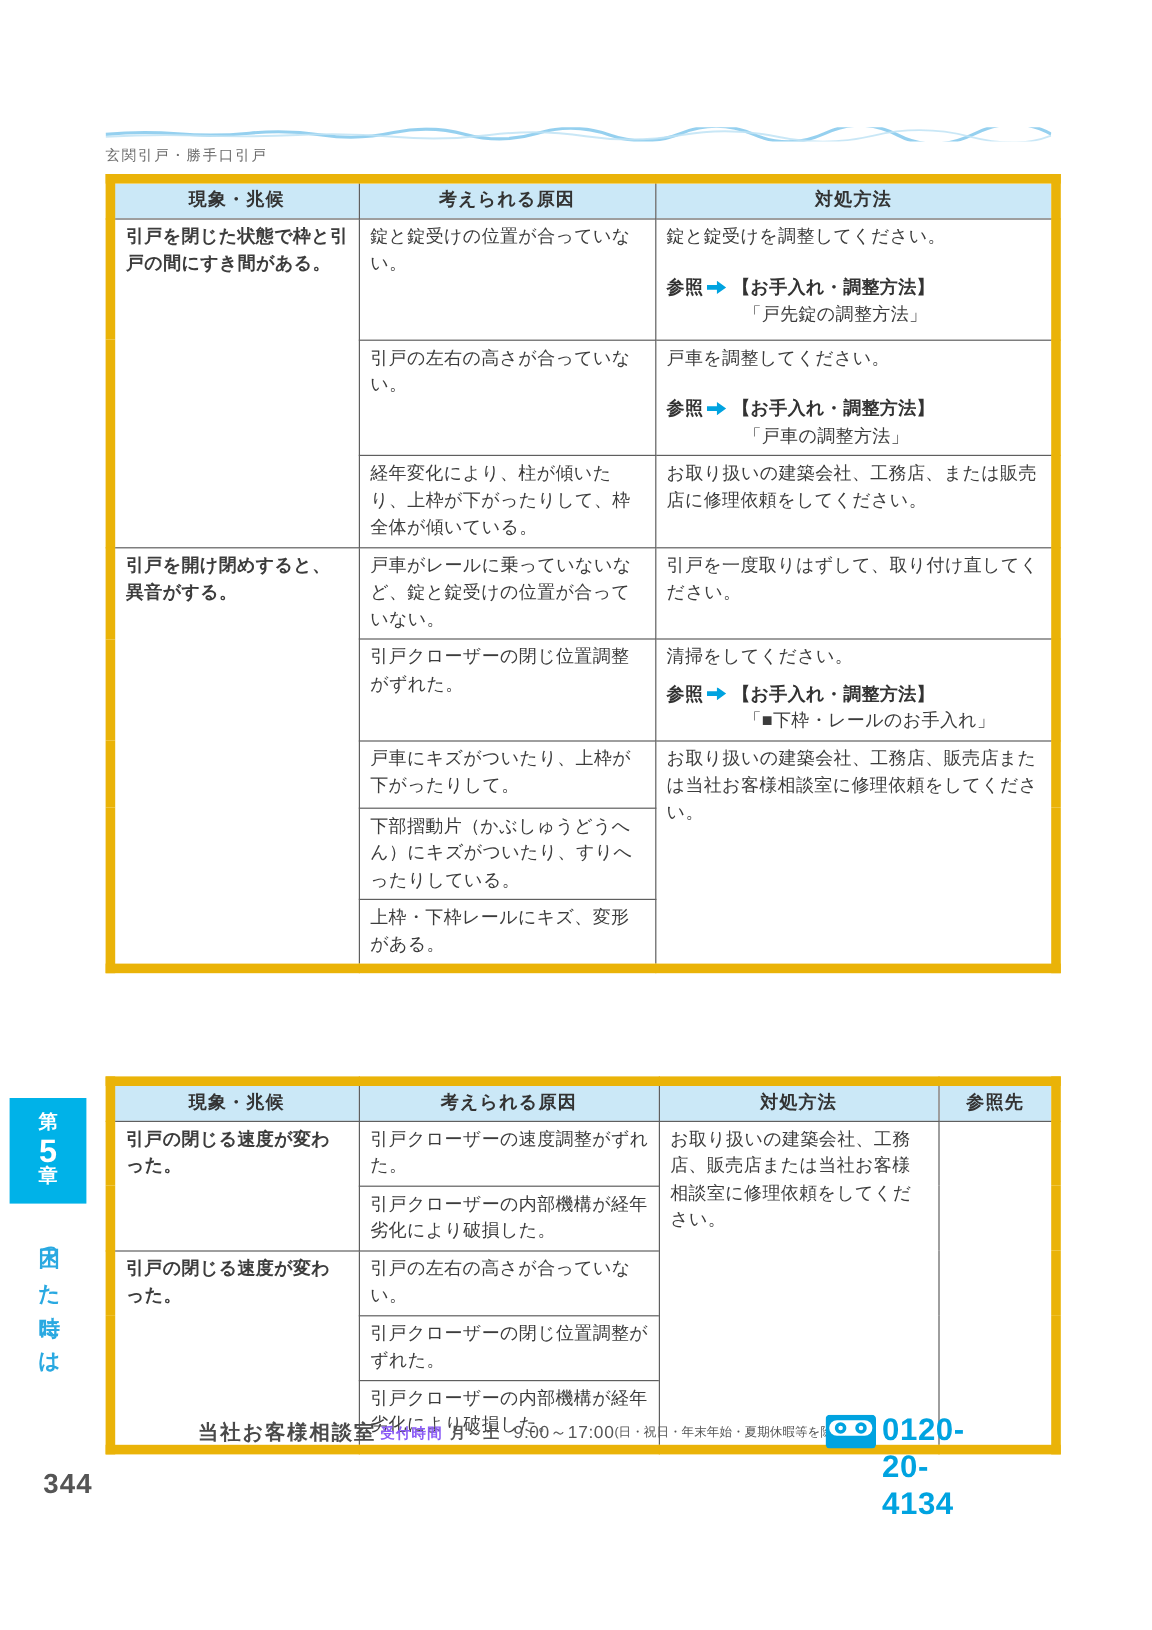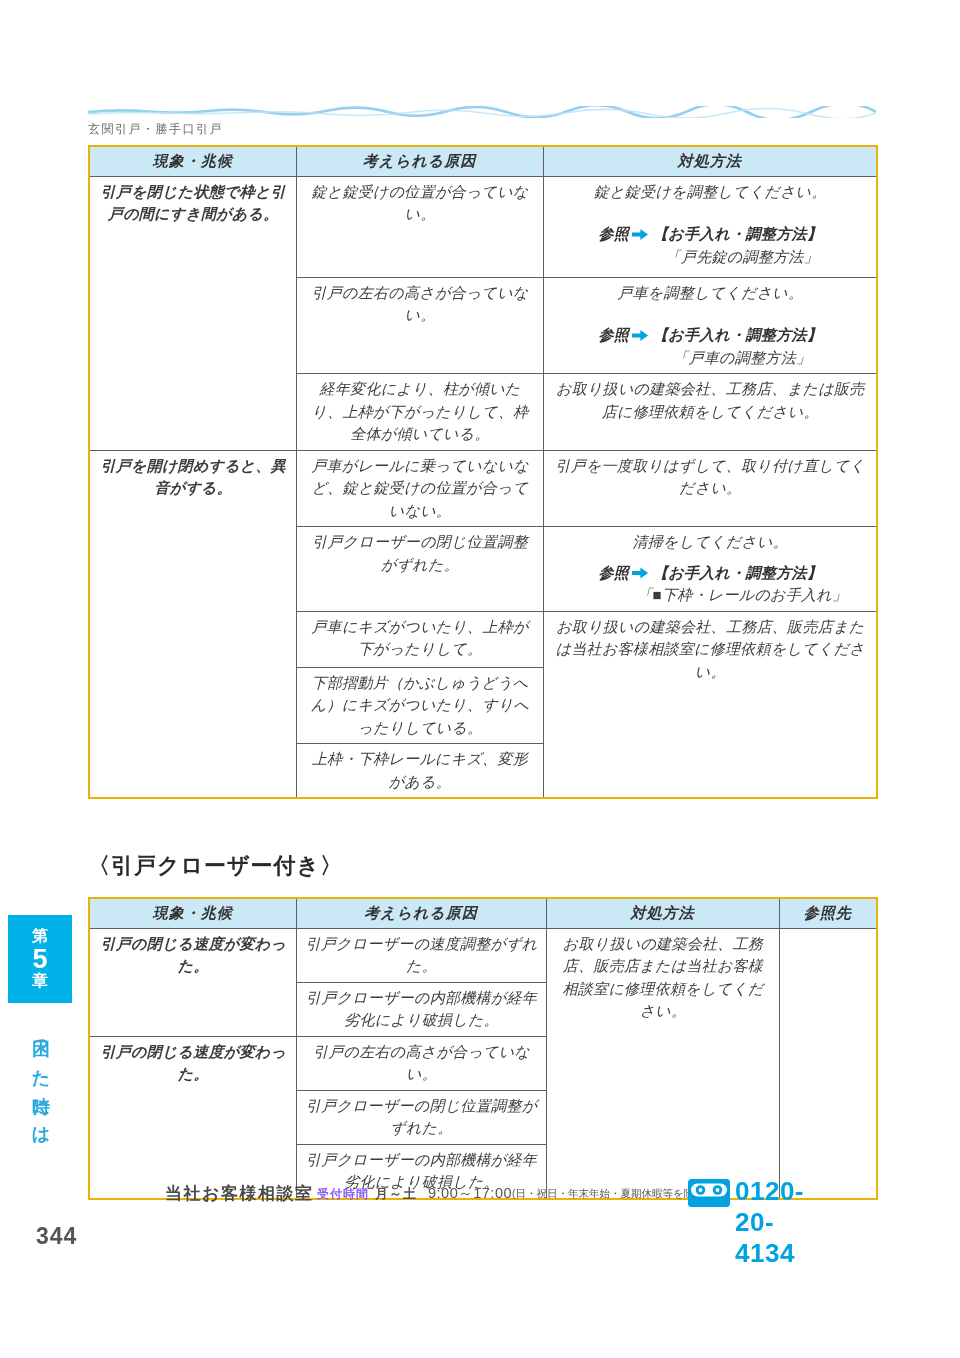--- a/index.html
+++ b/index.html
@@ -18,23 +18,22 @@
   
   table.trouble {
     position:absolute; left:88px; border-collapse:collapse; table-layout:fixed;
     width:788px; background:#fff;
   }
   table.trouble th, table.trouble td {
     border:1px solid #5f5f5f; vertical-align:top;
     font-size:15px; line-height:1.5; color:#3c3c3c;
     padding:4px 8px 4px 9px; letter-spacing:0.3px;
     overflow:hidden;
-    text-align:center;
-  }
-  table.trouble { border:2px solid #eab308;font-style:italic; }
+  }
+  table.trouble { border:8px solid #eab308; }
   table.trouble th {
     background:#cbe8f7; text-align:center; vertical-align:middle;
     font-weight:bold; color:#333; padding:3px 4px; letter-spacing:1px;
   }
   td.symptom { font-weight:bold; color:#333; letter-spacing:0.8px; }
   .t1 { top:145px; }
   .t2 { top:897px; }
 
   .ref { margin-top:20px; white-space:nowrap; }
   .ref--tight { margin-top:8px; }
@@ -170,21 +169,20 @@
     </tr>
     <tr style="height:71px">
       <td>下部摺動片（かぶしゅうどうへん）にキズがついたり、すりへったりしている。</td>
     </tr>
     <tr style="height:50px">
       <td>上枠・下枠レールにキズ、変形がある。</td>
     </tr>
   </tbody>
     </table>
 
-  <div class="section-heading">〈引戸クローザー付き〉</div>
 
   <table class="trouble t2">
     <colgroup>
         <col style="width:207px">
         <col style="width:250px">
         <col style="width:233px">
         <col style="width:98px">
       </colgroup>
     <tbody>
         <tr style="height:28px">

